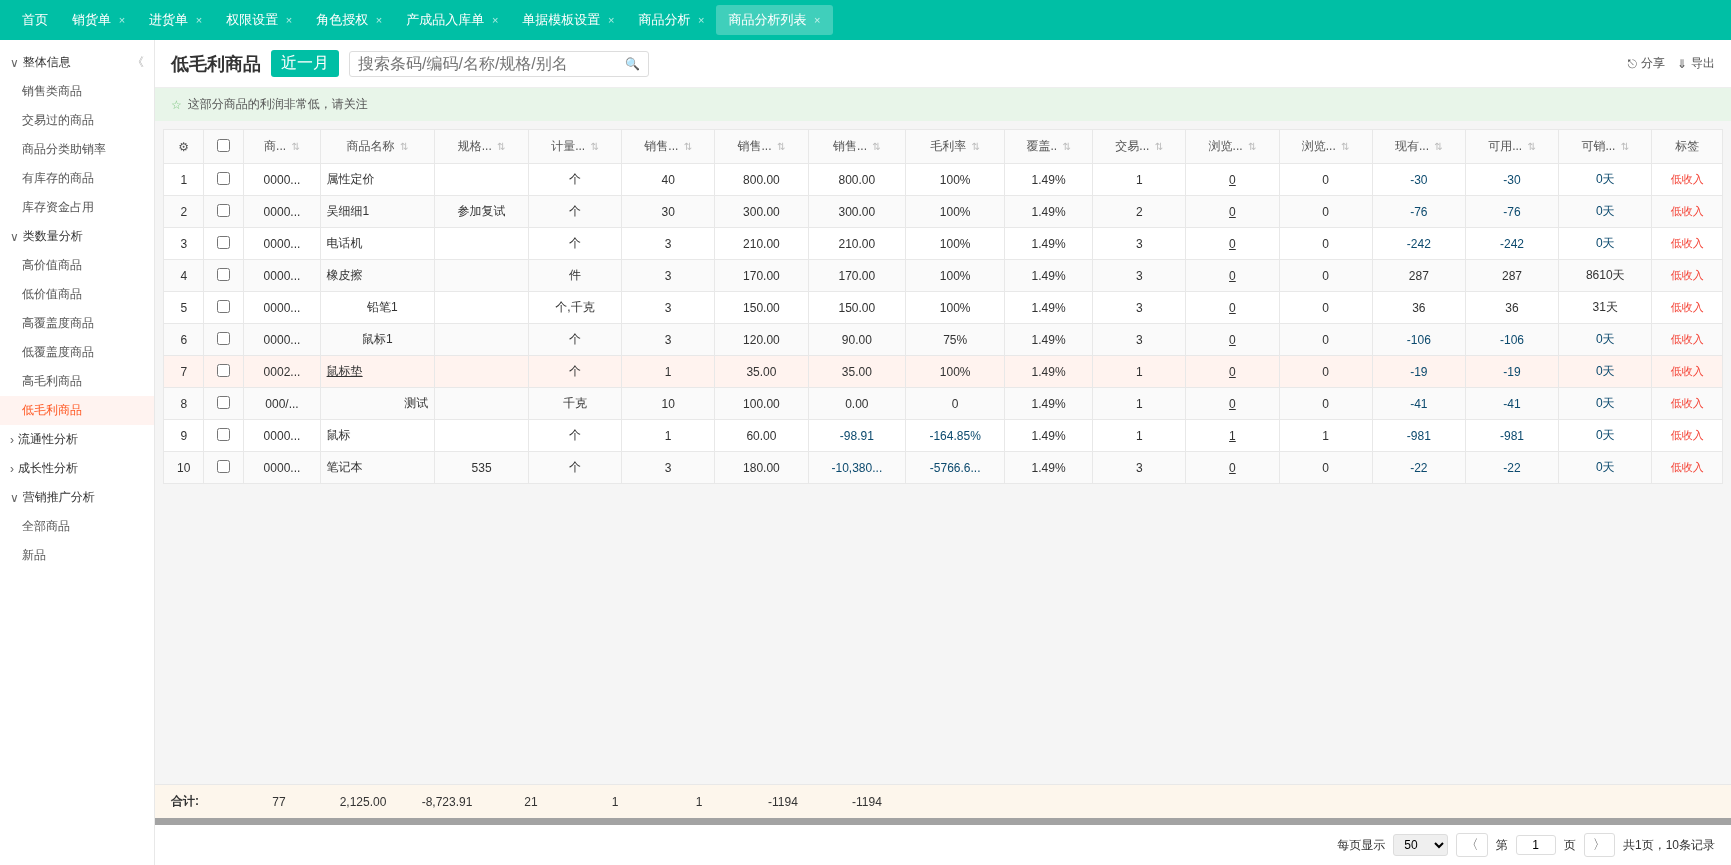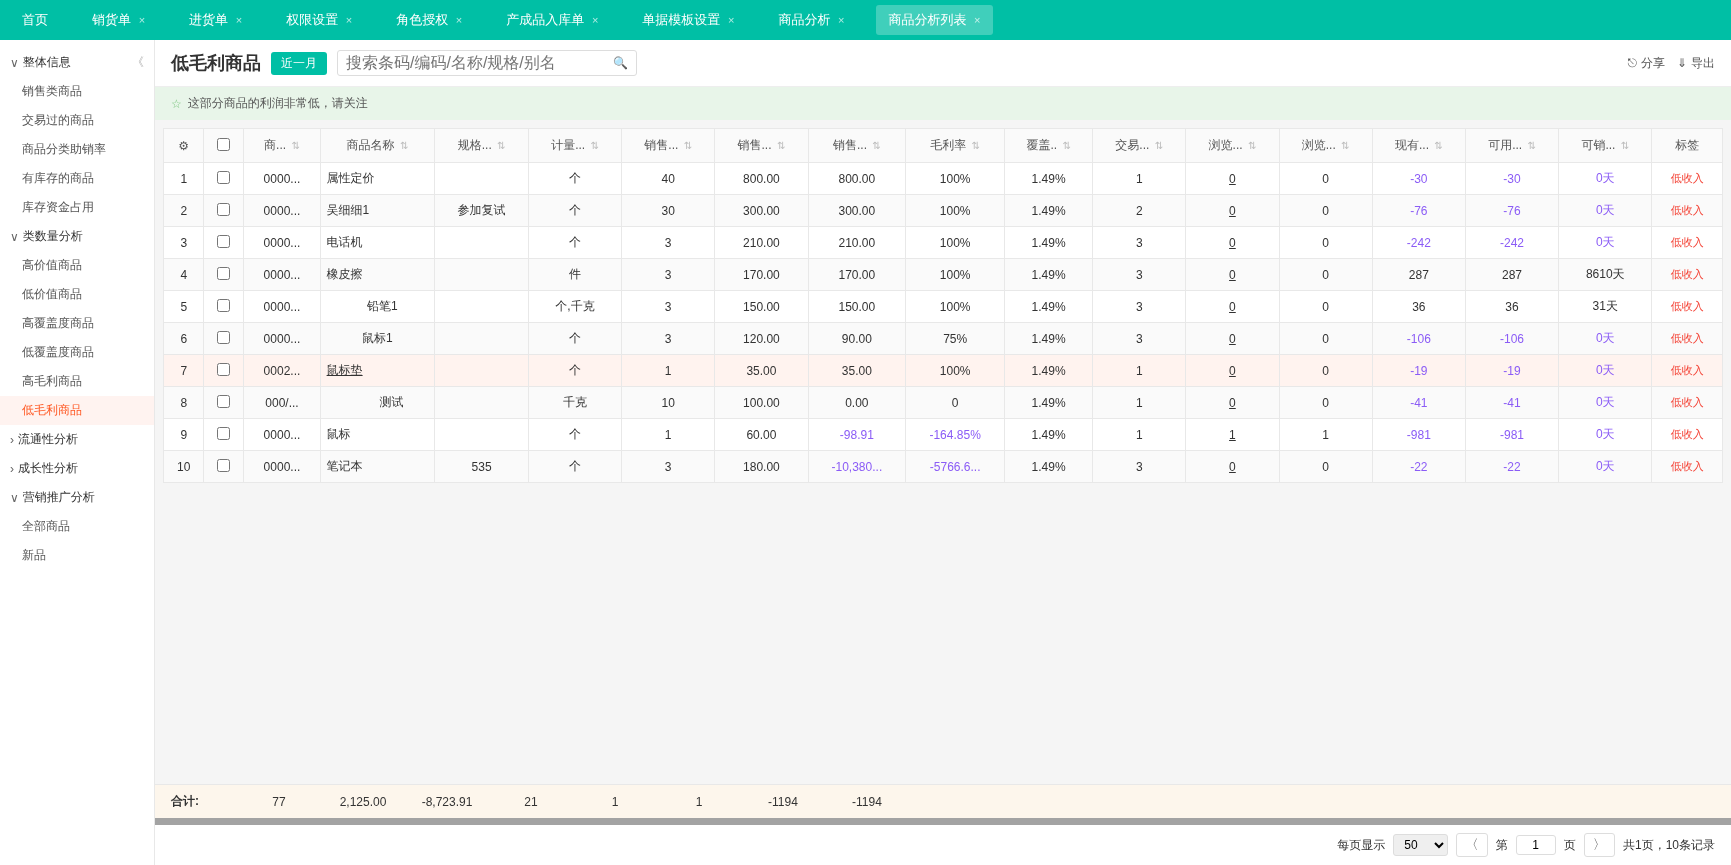--- a/index.html
+++ b/index.html
@@ -5,21 +5,21 @@
     * { margin: 0; padding: 0; box-sizing: border-box; }
     body { font-family: 'Microsoft YaHei', Arial, sans-serif; font-size: 12px; background: #f5f5f5; color: #333; width: 1731px; min-height: 865px; overflow-x: hidden; }
 
     
     .top-nav {
       background: #00bfa5;
       display: flex;
       align-items: center;
       height: 40px;
       padding: 4px 10px;
-      gap: 20px;
+      gap: 0;
     }
     .nav-item {
       color: #fff;
       padding: 6px 12px;
       cursor: pointer;
       font-size: 13px;
       white-space: nowrap;
       border-radius: 3px;
     }
     .nav-item.active { background: rgba(255,255,255,0.25); }
@@ -79,21 +79,21 @@
       font-weight: bold;
       color: #333;
     }
     .period-btn {
       background: #00bfa5;
       color: #fff;
       border: none;
       border-radius: 3px;
       padding: 3px 10px;
       cursor: pointer;
-      font-size: 12px;
+      font-size: 16px;
     }
     .search-box {
       display: flex;
       align-items: center;
       border: 1px solid #ddd;
       border-radius: 3px;
       padding: 3px 8px;
       gap: 6px;
       flex: 1;
       max-width: 300px;
@@ -159,21 +159,21 @@
     th .sort-icons { color: #bbb; font-size: 10px; margin-left: 2px; }
     td {
       border: 1px solid #e8e8e8;
       padding: 7px 6px;
       text-align: center;
       color: #333;
       white-space: nowrap;
     }
     tr:nth-child(even) td { background: #fafafa; }
     tr.highlighted td { background: #fff3ef; }
-    td.red { color: #8b5cf6; }
+    td.red { color: #0c4a6e; }
     td.tag-low { color: #f44336; font-size: 11px; }
     td.underline-link { color: #333; text-decoration: underline; cursor: pointer; }
 
     
     .table-footer {
       background: #fdf6ec;
       padding: 8px 16px;
       display: flex;
       align-items: center;
       gap: 40px;
@@ -474,21 +474,21 @@
       <td>0</td>
       <td class="red">-19</td>
       <td class="red">-19</td>
       <td class="red">0天</td>
       <td class="tag-low">低收入</td>
     </tr>
             <tr>
       <td>8</td>
       <td><input type="checkbox" style=""></td>
       <td>000/...</td>
-      <td style="text-align:center;padding-left:34px;">测试</td>
+      <td style="text-align:right;padding-left:34px;">测试</td>
       <td></td>
       <td>千克</td>
       <td>10</td>
       <td>100.00</td>
       <td class="">0.00</td>
       <td class="">0</td>
       <td>1.49%</td>
       <td>1</td>
       <td class="underline-link">0</td>
       <td>0</td>

